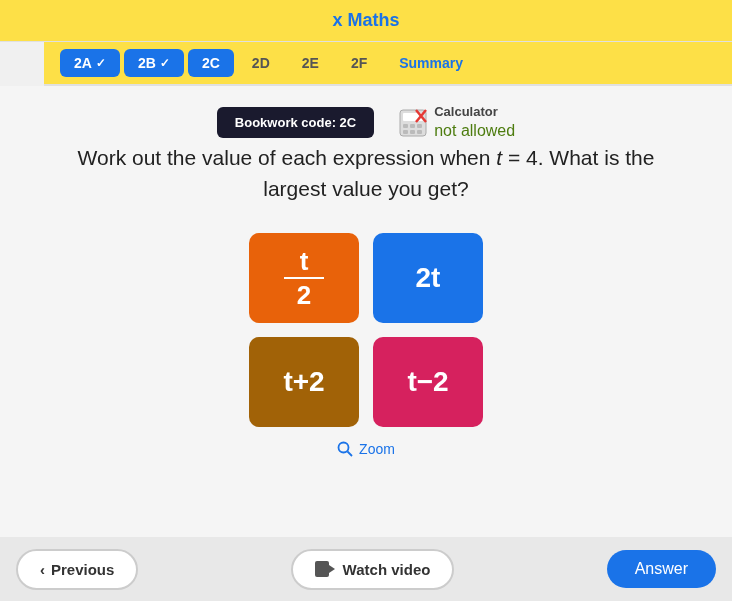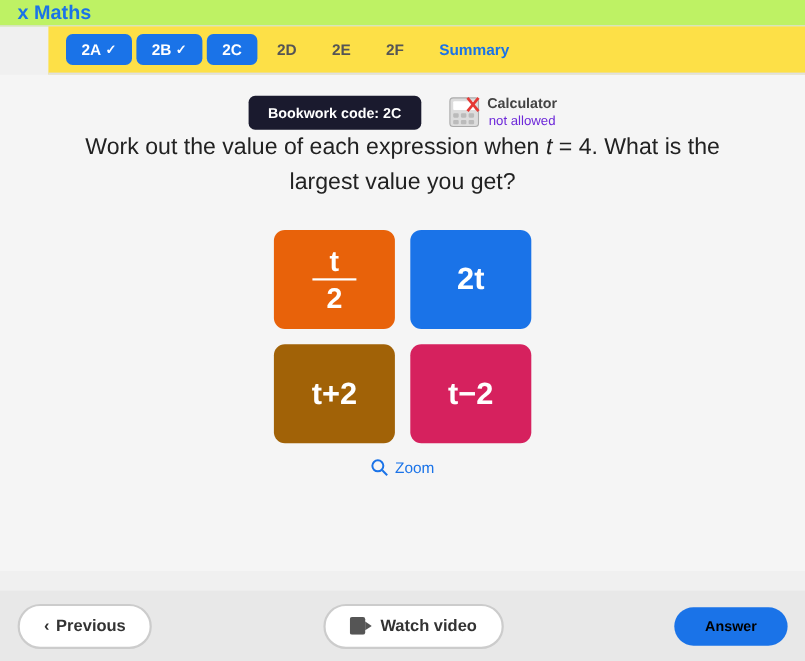--- a/index.html
+++ b/index.html
@@ -7,26 +7,26 @@
       font-family: 'Segoe UI', Arial, sans-serif;
       background: #f0f0f0;
       width: 732px;
       height: 601px;
       overflow: hidden;
       position: relative;
     }
 
     
     .top-bar {
-      background: #bef264;
-      display: flex;
-      align-items: center;
-      justify-content: space-between;
+      background: #fde047;
+      display: flex;
+      align-items: center;
+      justify-content: center;
       padding: 0 16px;
-      height: 24px;
+      height: 42px;
       border-bottom: 1px solid #e0e0e0;
     }
     .top-bar-left {
       display: flex;
       align-items: center;
       gap: 6px;
     }
     .app-title {
       color: #1a73e8;
       font-weight: bold;
@@ -223,23 +223,23 @@
       color: #333;
       cursor: pointer;
       display: flex;
       gap: 8px;
     }
     .btn-answer {
       background: #1a73e8;
       border: none;
       border-radius: 24px;
       padding: 10px 28px;
-      font-size: 13px;
-      font-weight: 700;
-      color: #000000;
+      font-size: 16px;
+      font-weight: 400;
+      color: #ffffff;
       cursor: pointer;
     }
   </style>
 </head>
 <body>
 
 <div class="top-bar">
   <div class="top-bar-left">
     <span class="app-title">x Maths</span>
   </div>
@@ -285,21 +285,21 @@
         <rect x="19" y="16" width="5" height="4" rx="1" fill="#bbb"></rect>
         <rect x="5" y="22" width="5" height="4" rx="1" fill="#bbb"></rect>
         <rect x="12" y="22" width="5" height="4" rx="1" fill="#bbb"></rect>
         <rect x="19" y="22" width="5" height="4" rx="1" fill="#bbb"></rect>
 
         <line x1="18" y1="2" x2="28" y2="14" stroke="#e53935" stroke-width="2.5"></line>
         <line x1="28" y1="2" x2="18" y2="14" stroke="#e53935" stroke-width="2.5"></line>
       </svg>
       <div>
         <div style="font-size:13px;font-weight:600;line-height:1.3;">Calculator</div>
-        <div style="font-size:12px;color:#6d28d9;line-height:1.3;text-align:center;">not allowed</div>
+        <div style="font-size:16px;color:#4d7c0f;line-height:1.3;text-align:center;">not allowed</div>
       </div>
     </div>
   </div>
 
   <div class="question-text">
     Work out the value of each expression when <i>t</i> = 4. What is the largest value you get?
   </div>
 
   <div class="tiles-area">
     <div class="tiles-row">

